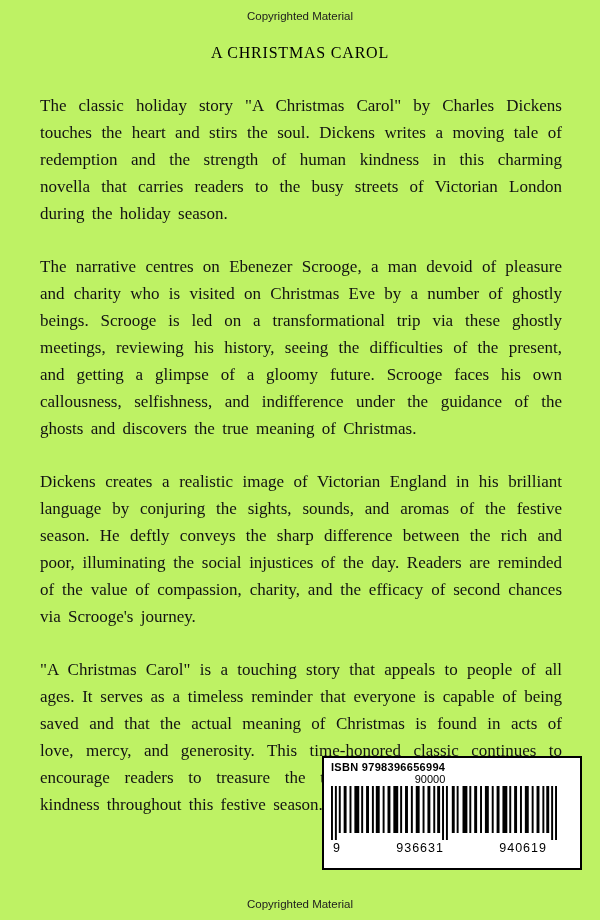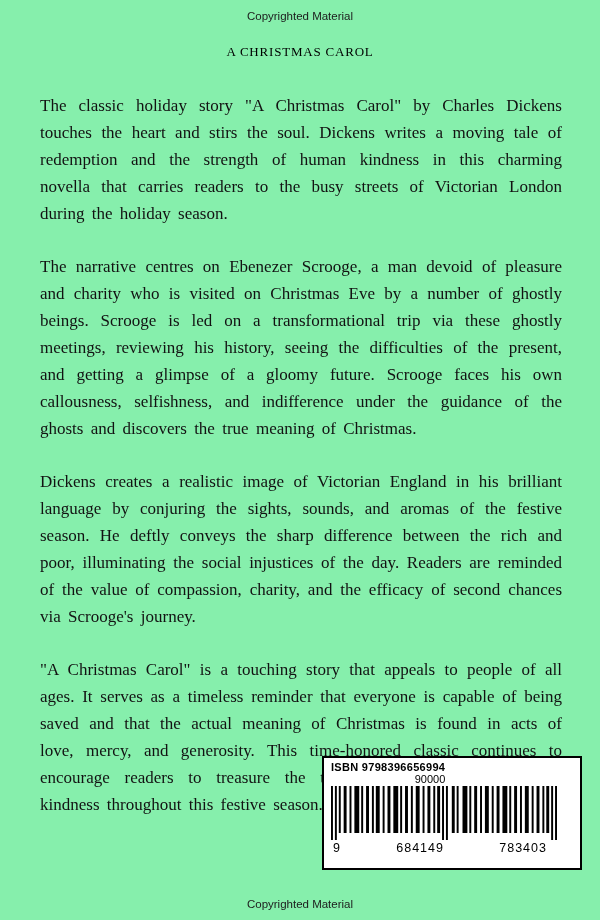--- a/index.html
+++ b/index.html
@@ -2,21 +2,21 @@
 <html><head>
 <meta charset="utf-8">
 <style>
   * { margin: 0; padding: 0; box-sizing: border-box; }
   html, body { background: #ffffff; }
   .page {
     position: relative;
     width: 600px;
     height: 920px;
     margin: 0 auto;
-    background: #86efac;
+    background: #bef264;
     font-family: "Liberation Serif", serif;
     color: #111111;
     overflow: hidden;
   }
   .notice {
     position: absolute;
     left: 0;
     width: 100%;
     text-align: center;
     font-family: "Liberation Sans", sans-serif;
@@ -24,21 +24,21 @@
     color: #1c1c1c;
   }
   .notice-top { top: 10px; }
   .notice-bottom { bottom: 10px; }
   .book-title {
     position: absolute;
     top: 44px;
     left: 0;
     width: 100%;
     text-align: center;
-    font-size: 13px;
+    font-size: 16px;
     font-weight: normal;
     letter-spacing: 0.8px;
     color: #000000;
   }
   .body-text {
     position: absolute;
     top: 92px;
     left: 40px;
     right: 38px;
   }
@@ -115,20 +115,20 @@
       <path fill="#000000" d="M0 0h2v62h-2z M4 0h2v62h-2z M114 0h2v62h-2z M118 0h2v62h-2z M226 0h2v62h-2z M230 0h2v62h-2z
         M8 0h2v54h-2z M13 0h3v54h-3z M19 0h2v54h-2z M24 0h5v54h-5z M31 0h2v54h-2z M36 0h3v54h-3z M42 0h2v54h-2z
         M46 0h4v54h-4z M53 0h2v54h-2z M58 0h3v54h-3z M64 0h5v54h-5z M71 0h2v54h-2z M76 0h3v54h-3z M82 0h2v54h-2z
         M87 0h4v54h-4z M94 0h2v54h-2z M99 0h3v54h-3z M105 0h2v54h-2z M109 0h3v54h-3z
         M124 0h3v54h-3z M129 0h2v54h-2z M135 0h5v54h-5z M142 0h2v54h-2z M147 0h3v54h-3z M153 0h2v54h-2z
         M158 0h4v54h-4z M165 0h2v54h-2z M170 0h3v54h-3z M176 0h5v54h-5z M183 0h2v54h-2z M188 0h3v54h-3z
         M194 0h2v54h-2z M199 0h4v54h-4z M206 0h2v54h-2z M211 0h3v54h-3z M217 0h2v54h-2z M221 0h3v54h-3z"></path>
     </svg>
     <div class="digits-row">
       <span>9</span>
-      <span>684149</span>
-      <span>783403</span>
+      <span>936631</span>
+      <span>940619</span>
     </div>
   </div>
 
   <div class="notice notice-bottom">Copyrighted Material</div>
 
 </div>
 
 </body></html>

